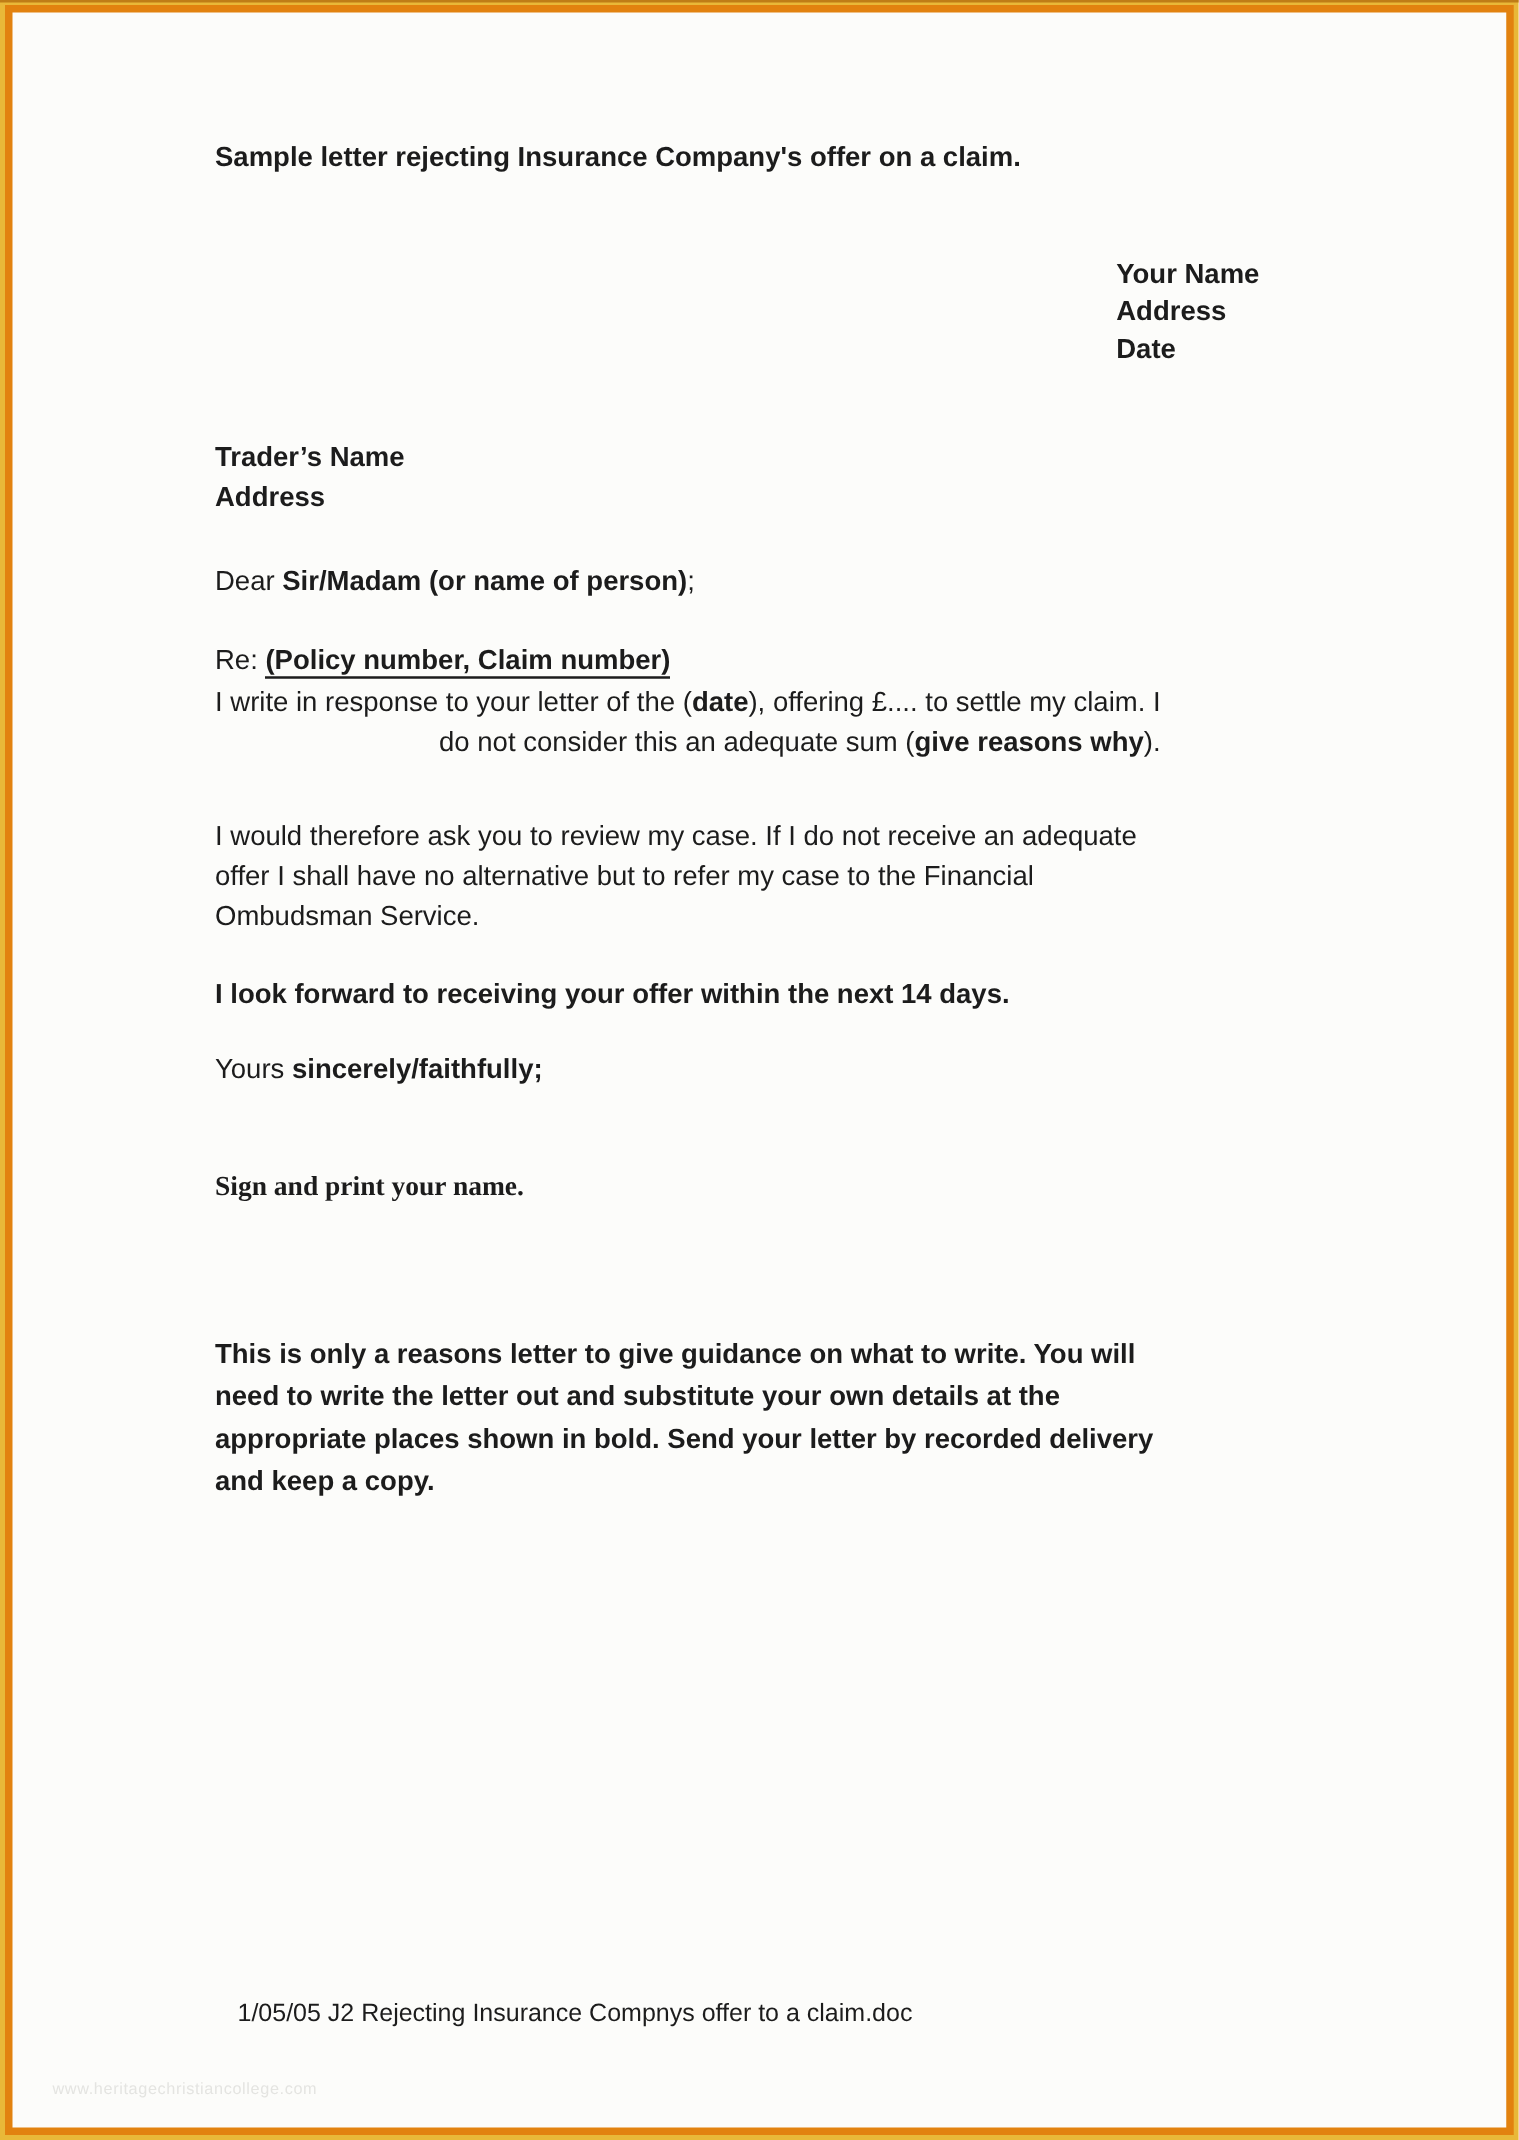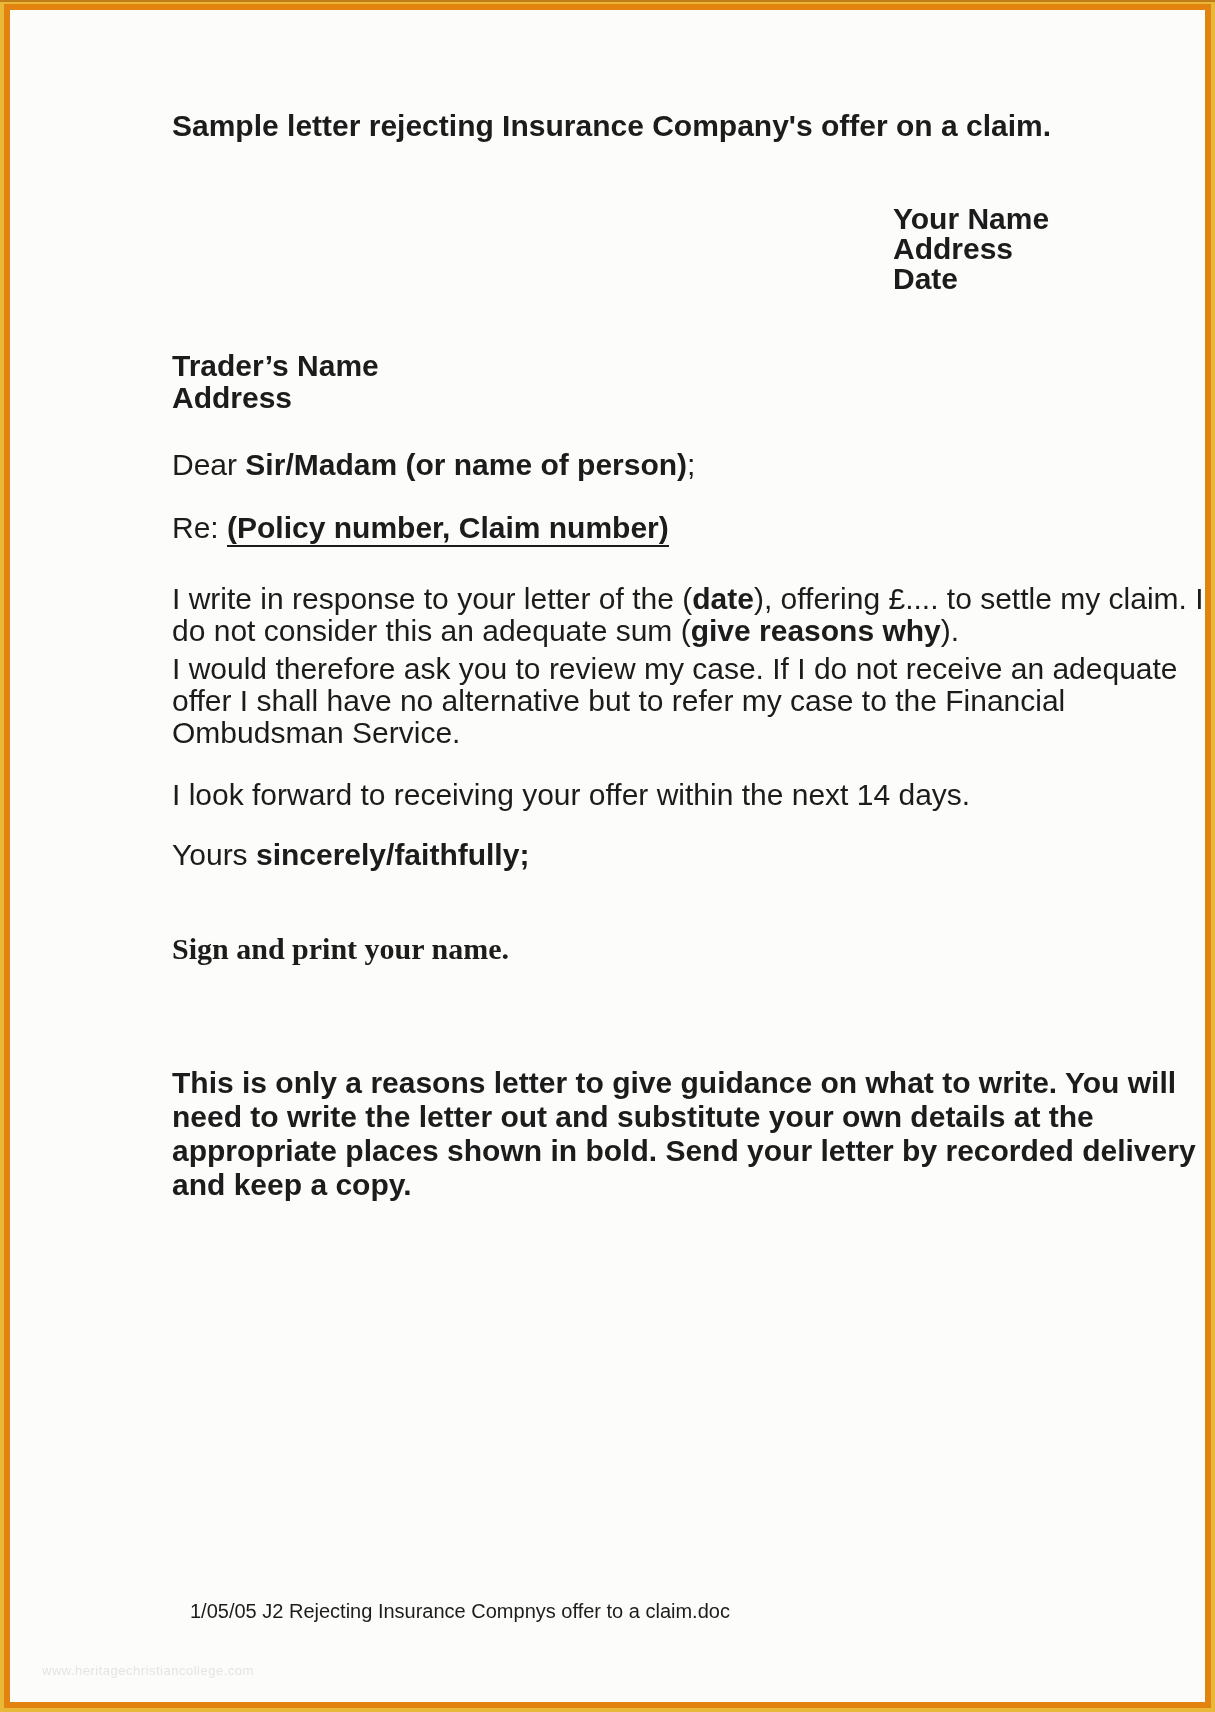--- a/index.html
+++ b/index.html
@@ -34,39 +34,39 @@
   .page {
     position: absolute;
     inset: 10px;
     background: #fcfcfa;
   }
   
   .block {
     position: absolute;
     left: 172px;
     color: #1c1c1c;
-    font-size: 30px;
+    font-size: 22px;
     line-height: 32px;
     white-space: nowrap;
     z-index: 2;
   }
   .bold { font-weight: bold; }
   .b { font-weight: bold; }
   .u {
     border-bottom: 2px solid #1c1c1c;
     padding-bottom: 1px;
   }
   #title        { top: 110px; }
   #sender       { top: 204px; left: 893px; line-height: 30px; }
   #recipient    { top: 350px; }
   #salutation   { top: 449px; }
   #reference    { top: 512px; }
-  #para1        { top: 583px; }
+  #para1        { top: 546px; text-align: right; }
   #para2        { top: 653px; }
-  #look-forward { top: 779px; }
+  #look-forward { top: 779px; font-weight: bold; }
   #closing      { top: 839px; text-align: center; }
   #sign-line    { top: 933px; font-family: Liberation Serif, serif; }
   #note         { top: 1066px; line-height: 34px; }
   #footer-line  { top: 1595px; left: 190px; font-size: 20px; }
   #watermark    {
     top: 1655px; left: 42px;
     font-size: 13px;
     color: #e4e4e1;
     letter-spacing: 0.5px;
   }

